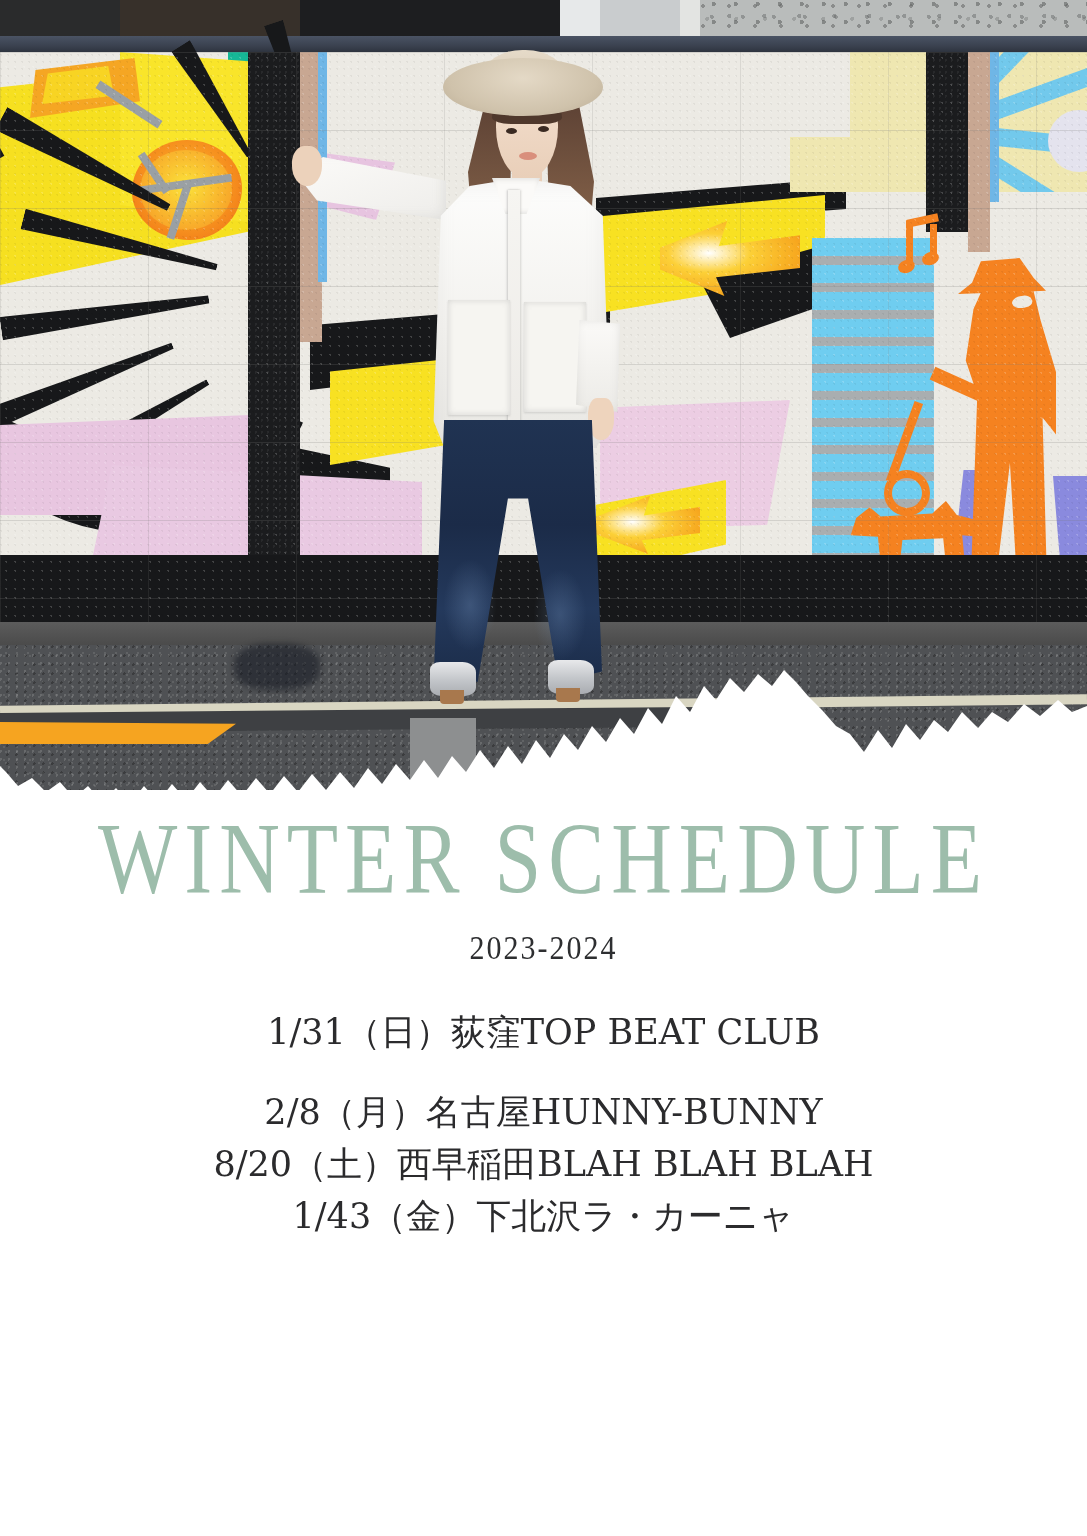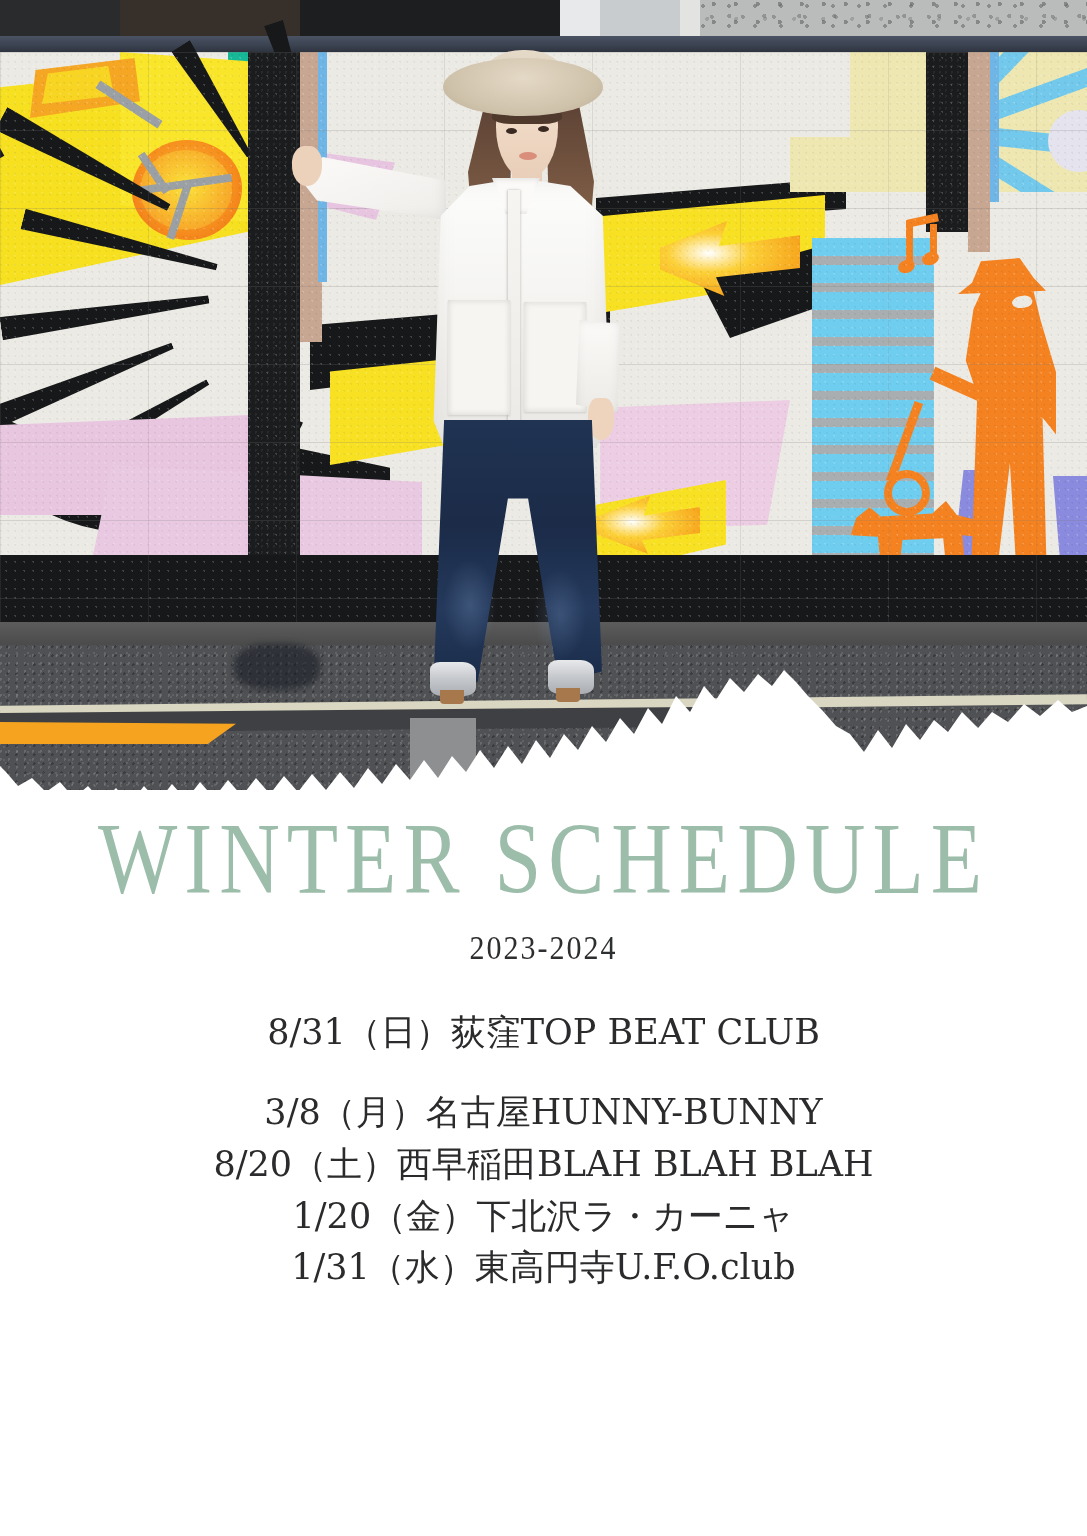--- a/index.html
+++ b/index.html
@@ -669,22 +669,21 @@
         L18,186 L6,172 L0,166 Z"></path>
     </svg>
   </div>
 
   <div id="content">
 
     <div id="title">WINTER SCHEDULE</div>
     <div id="subtitle">2023-2024</div>
 
     <div id="dates">
-      <div class="date-line">8/31（日）荻窪TOP BEAT CLUB</div>
+      <div class="date-line">1/31（日）荻窪TOP BEAT CLUB</div>
       <div class="date-gap"></div>
-      <div class="date-line">3/8（月）名古屋HUNNY-BUNNY</div>
+      <div class="date-line">2/8（月）名古屋HUNNY-BUNNY</div>
       <div class="date-line">8/20（土）西早稲田BLAH BLAH BLAH</div>
-      <div class="date-line">1/20（金）下北沢ラ・カーニャ</div>
-      <div class="date-line">1/31（水）東高円寺U.F.O.club</div>
+      <div class="date-line">1/43（金）下北沢ラ・カーニャ</div>
     </div>
 
   </div>
 </div>
 
 </body></html>

